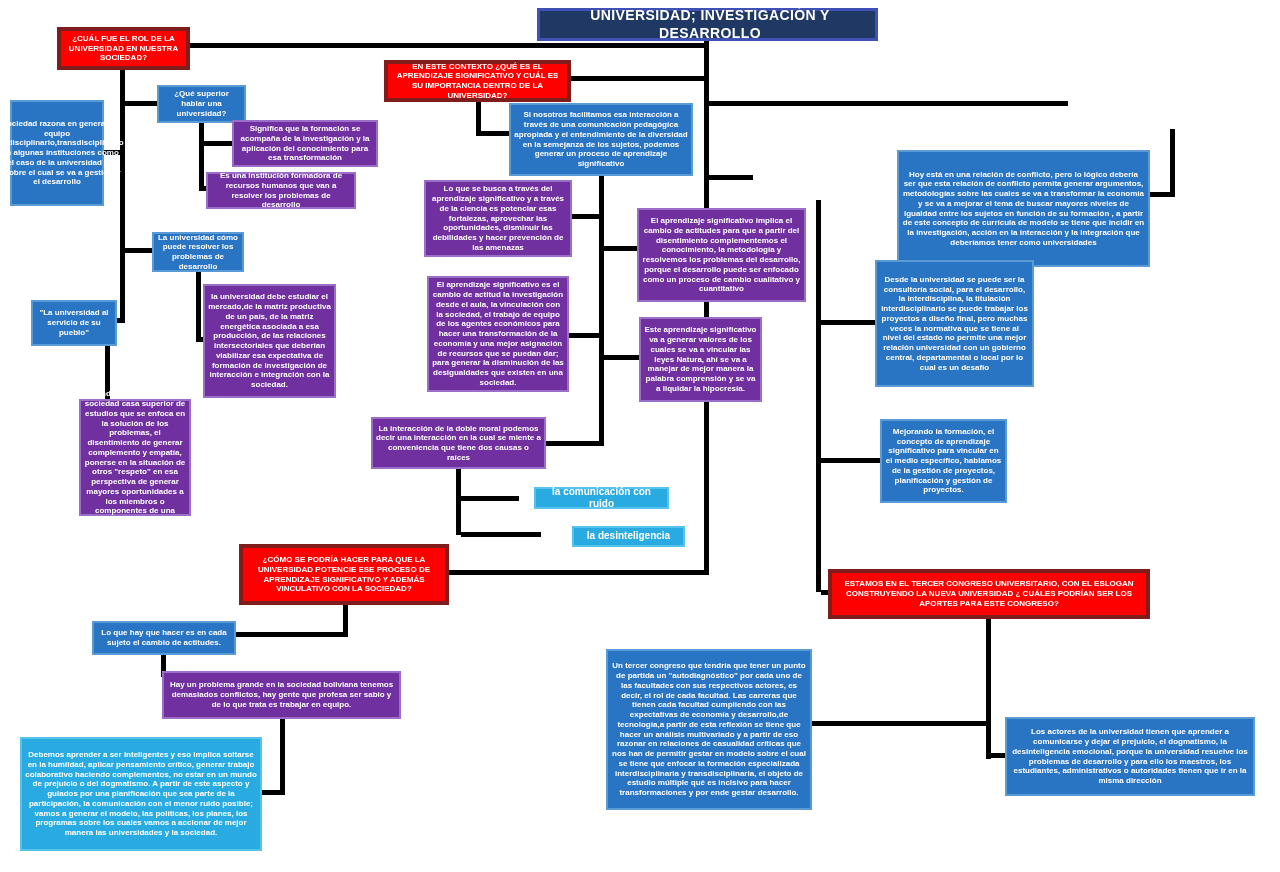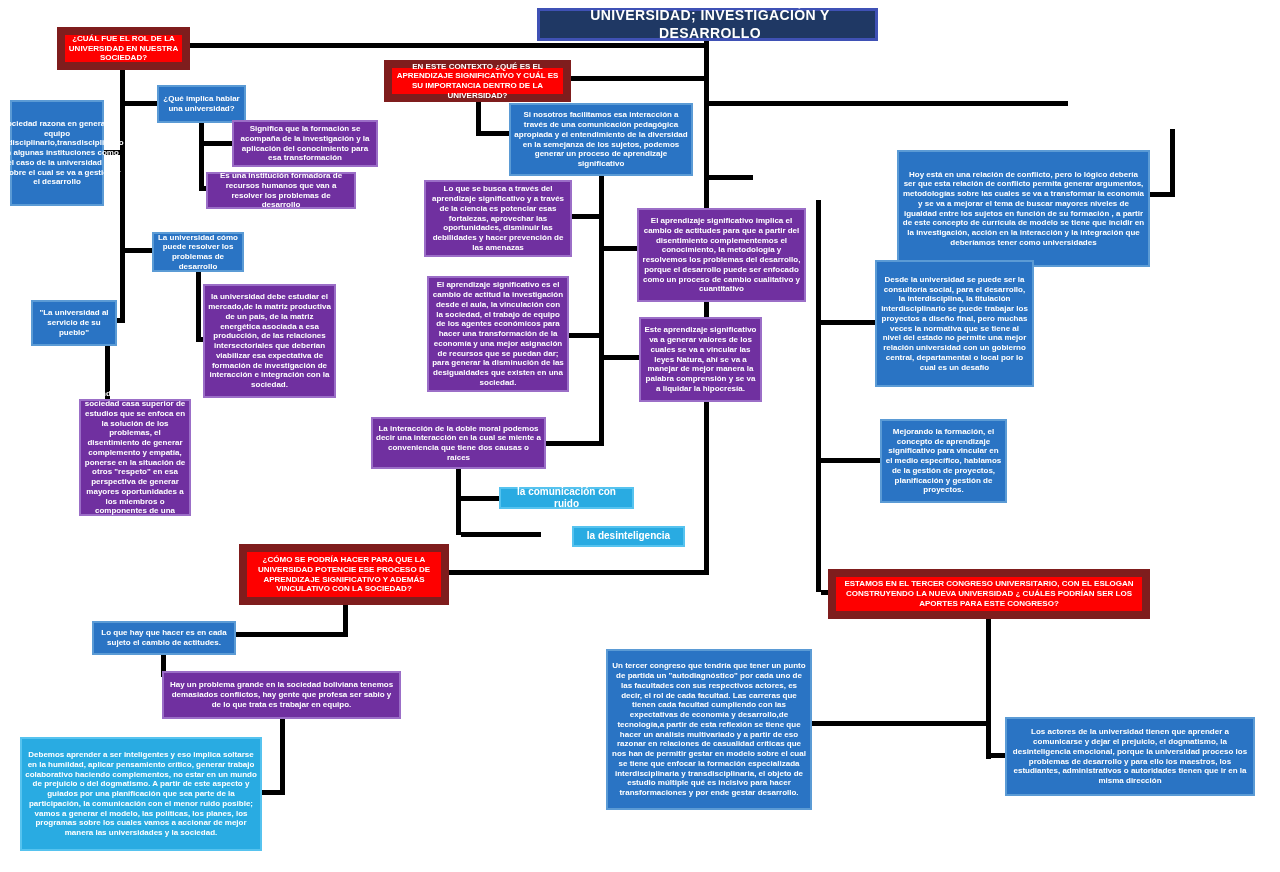--- a/index.html
+++ b/index.html
@@ -3,21 +3,21 @@
 <meta charset="utf-8">
 <style>
   html,body{margin:0;padding:0;background:#fff;}
   #canvas{position:relative;width:1280px;height:872px;background:var(--background,#fff);overflow:hidden;
           font-family:"Liberation Sans",sans-serif;}
   .node{position:absolute;display:flex;align-items:center;justify-content:center;text-align:center;
         color:#fff;font-weight:700;font-size:8px;line-height:1.22;padding:2px 3px;box-sizing:border-box;
         z-index:2;}
   .blue  {background:var(--blue,#2a74c4);  border:2px solid #5b9bd5;}
   .purple{background:var(--purple,#7030a0);border:2px solid #9b6ec7;}
-  .red   {background:var(--red,#fe0000);   border:8px solid #7f1d1d;text-align:center;}
+  .red   {background:var(--red,#fe0000);   border:4px solid #7f1d1d;text-align:center;}
   .cyan  {background:var(--cyan,#29abe2);  border:2px solid #56c3ef;font-size:10px;}
   .navy  {background:var(--navy,#1f3864);  border:3px solid #3f51b5;}
   .title-node{font-size:14px;letter-spacing:.4px;padding-left:8px;}
   .line{position:absolute;background:var(--line,#000);z-index:1;}
 </style>
 </head>
 <body>
 
 <div id="canvas">
 
@@ -60,40 +60,40 @@
   <div class="line" style="left:161px;top:655px;width:5px;height:22px"></div>
   <div class="line" style="left:280px;top:719px;width:5px;height:76px"></div>
   <div class="line" style="left:262px;top:790px;width:19px;height:5px"></div>
   <div class="line" style="left:986px;top:619px;width:5px;height:140px"></div>
   <div class="line" style="left:812px;top:721px;width:175px;height:5px"></div>
   <div class="line" style="left:991px;top:753px;width:15px;height:5px"></div>
 
   <div class="node navy title-node" style="left:537px;top:8px;width:341px;height:33px">UNIVERSIDAD; INVESTIGACIÓN Y DESARROLLO</div>
   <div class="node red" style="left:57px;top:27px;width:133px;height:43px">¿CUÁL FUE EL ROL DE LA UNIVERSIDAD EN NUESTRA SOCIEDAD?</div>
   <div class="node blue" style="left:10px;top:100px;width:94px;height:106px">la sociedad razona en generar un equipo interdisciplinario,transdisciplinario y en algunas instituciones como en el caso de la universidad que es sobre el cual se va a gestionar el desarrollo</div>
-  <div class="node blue" style="left:157px;top:85px;width:89px;height:38px">¿Qué implica hablar una universidad?</div>
+  <div class="node blue" style="left:157px;top:85px;width:89px;height:38px">¿Qué superior hablar una universidad?</div>
   <div class="node purple" style="left:232px;top:120px;width:146px;height:47px">Significa que la formación se acompaña de la investigación y la aplicación del conocimiento para esa transformación</div>
   <div class="node purple" style="left:206px;top:172px;width:150px;height:37px">Es una institución formadora de recursos humanos que van a resolver los problemas de desarrollo</div>
   <div class="node blue" style="left:152px;top:232px;width:92px;height:40px">La universidad cómo puede resolver los problemas de desarrollo</div>
   <div class="node blue" style="left:31px;top:300px;width:86px;height:46px">"La universidad al servicio de su pueblo"</div>
   <div class="node purple" style="left:203px;top:284px;width:133px;height:114px">la universidad debe estudiar el mercado,de la matriz productiva de un país, de la matriz energética asociada a esa producción, de las relaciones intersectoriales que deberían viabilizar esa expectativa de formación de investigación de interacción e integración con la sociedad.</div>
   <div class="node purple" style="left:79px;top:399px;width:112px;height:117px">Indica una relación sociedad casa superior de estudios que se enfoca en la solución de los problemas, el disentimiento de generar complemento y empatía, ponerse en la situación de otros "respeto" en esa perspectiva de generar mayores oportunidades a los miembros o componentes de una sociedad.</div>
   <div class="node blue" style="left:509px;top:103px;width:184px;height:73px">Si nosotros facilitamos esa interacción a través de una comunicación pedagógica apropiada y el entendimiento de la diversidad en la semejanza de los sujetos, podemos generar un proceso de aprendizaje significativo</div>
   <div class="node red" style="left:384px;top:60px;width:187px;height:42px">EN ESTE CONTEXTO ¿QUÉ ES EL APRENDIZAJE SIGNIFICATIVO Y CUÁL ES SU IMPORTANCIA DENTRO DE LA UNIVERSIDAD?</div>
   <div class="node purple" style="left:424px;top:180px;width:148px;height:77px">Lo que se busca a través del aprendizaje significativo y a través de la ciencia es potenciar esas fortalezas, aprovechar las oportunidades, disminuir las debilidades y hacer prevención de las amenazas</div>
   <div class="node purple" style="left:427px;top:276px;width:142px;height:116px">El aprendizaje significativo es el cambio de actitud la investigación desde el aula, la vinculación con la sociedad, el trabajo de equipo de los agentes económicos para hacer una transformación de la economía y una mejor asignación de recursos que se puedan dar; para generar la disminución de las desigualdades que existen en una sociedad.</div>
   <div class="node purple" style="left:637px;top:208px;width:169px;height:94px">El aprendizaje significativo implica el cambio de actitudes para que a partir del disentimiento complementemos el conocimiento, la metodología y resolvemos los problemas del desarrollo, porque el desarrollo puede ser enfocado como un proceso de cambio cualitativo y cuantitativo</div>
   <div class="node purple" style="left:639px;top:317px;width:123px;height:85px">Este aprendizaje significativo va a generar valores de los cuales se va a vincular las leyes Natura, ahí se va a manejar de mejor manera la palabra comprensión y se va a liquidar la hipocresía.</div>
   <div class="node purple" style="left:371px;top:417px;width:175px;height:52px">La interacción de la doble moral podemos decir una interacción en la cual se miente a conveniencia que tiene dos causas o raíces</div>
-  <div class="node cyan" style="left:499px;top:487px;width:135px;height:22px">la comunicación con ruido</div>
+  <div class="node cyan" style="left:534px;top:487px;width:135px;height:22px">la comunicación con ruido</div>
   <div class="node cyan" style="left:572px;top:526px;width:113px;height:21px">la desinteligencia</div>
   <div class="node blue" style="left:897px;top:150px;width:253px;height:117px">Hoy está en una relación de conflicto, pero lo lógico  debería ser que esta relación de conflicto permita generar argumentos, metodologías sobre las cuales se va a transformar la economía y se va a mejorar el tema de buscar mayores niveles de igualdad entre los sujetos en función de su formación , a partir de este concepto de currícula de modelo se tiene que incidir en la investigación, acción en la interacción y la integración que deberíamos tener como universidades</div>
   <div class="node blue" style="left:875px;top:260px;width:159px;height:127px">Desde la universidad se puede ser la consultoría social, para el desarrollo, la interdisciplina, la titulación interdisciplinario se puede trabajar los proyectos a diseño final, pero muchas veces la normativa que se tiene al nivel del estado no permite una mejor relación universidad con un gobierno central, departamental o local por lo cual es un desafío</div>
   <div class="node blue" style="left:880px;top:419px;width:127px;height:84px">Mejorando la formación, el concepto de aprendizaje significativo para vincular en el medio específico, hablamos de la gestión de proyectos, planificación y gestión de proyectos.</div>
   <div class="node red" style="left:239px;top:544px;width:210px;height:61px">¿CÓMO SE PODRÍA HACER PARA QUE LA UNIVERSIDAD POTENCIE ESE PROCESO DE APRENDIZAJE SIGNIFICATIVO Y ADEMÁS VINCULATIVO CON LA SOCIEDAD?</div>
   <div class="node blue" style="left:92px;top:621px;width:144px;height:34px">Lo que hay que hacer es en cada sujeto el cambio de actitudes.</div>
   <div class="node purple" style="left:162px;top:671px;width:239px;height:48px">Hay un problema grande en la sociedad boliviana tenemos demasiados conflictos, hay gente que profesa ser sabio y de lo que trata es trabajar en equipo.</div>
   <div class="node cyan" style="left:20px;top:737px;width:242px;height:114px;font-size:8px">Debemos aprender a ser inteligentes y eso implica soltarse en la humildad, aplicar pensamiento crítico, generar trabajo colaborativo haciendo complementos, no estar en un mundo de prejuicio o del dogmatismo. A partir de este aspecto y guiados por una planificación que sea parte de la participación, la comunicación con el menor ruido posible; vamos a generar el modelo, las políticas, los planes, los programas sobre los cuales vamos a accionar de mejor manera las universidades y la sociedad.</div>
   <div class="node red" style="left:828px;top:569px;width:322px;height:50px">ESTAMOS EN EL TERCER CONGRESO UNIVERSITARIO, CON EL ESLOGAN CONSTRUYENDO LA NUEVA UNIVERSIDAD ¿ CUÁLES PODRÍAN SER LOS APORTES PARA ESTE CONGRESO?</div>
   <div class="node blue" style="left:606px;top:649px;width:206px;height:161px">Un tercer congreso que tendría que tener un punto de partida un "autodiagnóstico" por cada uno de las facultades con sus respectivos actores, es decir, el rol de cada facultad. Las carreras que tienen cada facultad cumpliendo con las expectativas de economía y desarrollo,de tecnología,a partir de esta reflexión se tiene que hacer un análisis multivariado y a partir de eso razonar en relaciones de casualidad críticas que nos han de permitir gestar en modelo sobre el cual se tiene que enfocar la formación especializada interdisciplinaria y transdisciplinaria, el objeto de estudio múltiple qué es incisivo para hacer transformaciones y por ende gestar desarrollo.</div>
-  <div class="node blue" style="left:1005px;top:717px;width:250px;height:79px">Los actores de la universidad tienen que aprender a comunicarse y dejar el prejuicio, el dogmatismo, la desinteligencia emocional, porque la universidad proceso los problemas de desarrollo y para ello los maestros, los estudiantes, administrativos o autoridades tienen que ir en la misma dirección</div>
+  <div class="node blue" style="left:1005px;top:717px;width:250px;height:79px">Los actores de la universidad tienen que aprender a comunicarse y dejar el prejuicio, el dogmatismo, la desinteligencia emocional, porque la universidad resuelve los problemas de desarrollo y para ello los maestros, los estudiantes, administrativos o autoridades tienen que ir en la misma dirección</div>
 
 </div>
 
 </body></html>

